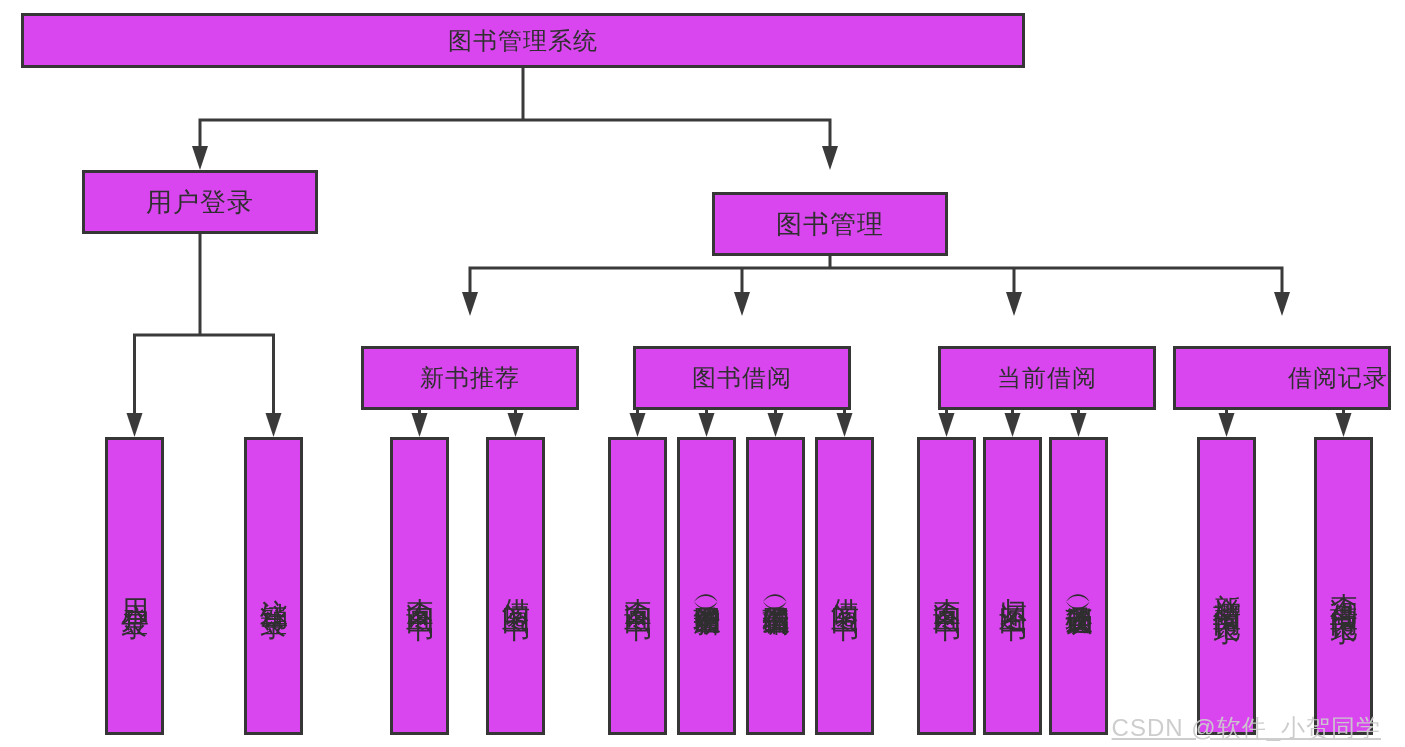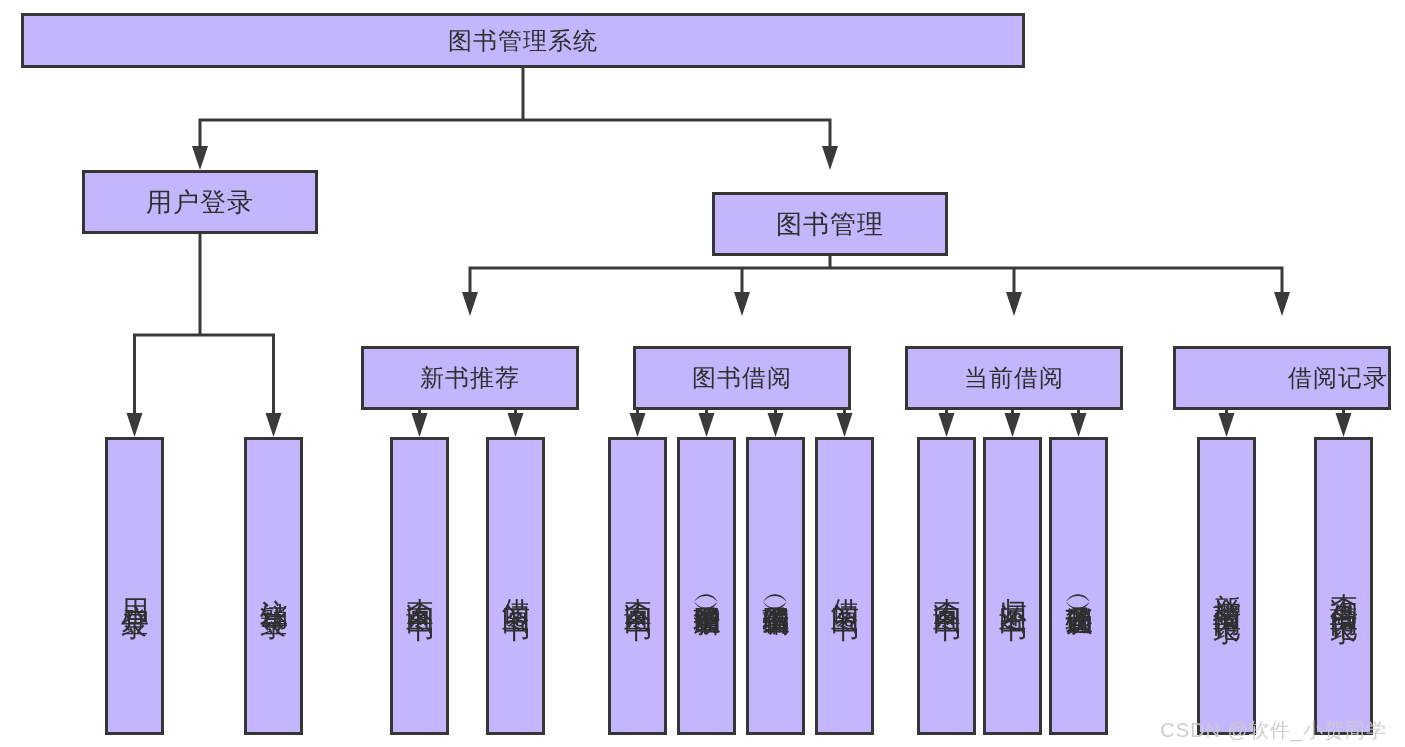--- a/index.html
+++ b/index.html
@@ -9,62 +9,63 @@
     height: 747px;
     background: #ffffff;
     font-family: "Liberation Sans", sans-serif;
     overflow: hidden;
   }
   #wires { position: absolute; left: 0; top: 0; width: 1405px; height: 747px; }
   .box {
     position: absolute;
     box-sizing: border-box;
     border: 3px solid #363636;
-    background: #c4b5fd;
+    background: #d946ef;
     display: flex;
     align-items: center;
     justify-content: center;
     color: #2f2f2f;
   }
   .h-label { font-size: 24px; letter-spacing: 1px; white-space: nowrap; }
   .root-box   { left: 21px;  top: 13px;  width: 1004px; height: 55px; }
   .l2-box     { height: 64px; top: 170px; }
   .l2-box .h-label { font-size: 26px; }
   .box-l2a    { left: 82px;  width: 236px; }
   .box-l2b    { left: 712px; width: 236px; margin-top: 22px; }
   .l3-box     { height: 64px; top: 316px; width: 218px; margin-top: 30px; }
   .box-l3a { left: 361px; }  .box-l3b { left: 633px; justify-content: center; }
-  .box-l3c { left: 905px; font-family: Liberation Mono, monospace; }  .box-l3d { left: 1173px; justify-content: flex-end; }
+  .box-l3c { left: 938px; font-family: Liberation Mono, monospace; }  .box-l3d { left: 1173px; justify-content: flex-end; }
   .leaf { top: 437px; height: 298px; width: 59px; }
   .v-label {
     writing-mode: vertical-rl;
     text-orientation: mixed;
     font-size: 28px;
     letter-spacing: 5px;
     line-height: 1;
     white-space: nowrap;
   }
   .leaf.long .v-label { font-size: 27px; letter-spacing: 0; }
   .leaf-1  { left: 105px; }  .leaf-2  { left: 244px; }
   .leaf-3  { left: 390px; }  .leaf-4  { left: 486px; }
   .leaf-5  { left: 608px; }  .leaf-6  { left: 677px; }
   .leaf-7  { left: 746px; }  .leaf-8  { left: 815px; }
   .leaf-9  { left: 917px; }  .leaf-10 { left: 983px; }
   .leaf-11 { left: 1049px; } .leaf-12 { left: 1197px; }
   .leaf-13 { left: 1314px; }
   .watermark {
     position: absolute;
-    right: 18px;
+    right: 24px;
     bottom: 3px;
-    font-size: 20px;
+    font-size: 24px;
     color: #cbcbcb;
     letter-spacing: 1px;
     white-space: nowrap;
     z-index: 10;
     opacity: 0.95;
+    text-decoration: underline;
   }
 </style>
 </head>
 <body>
 
 <div id="stage">
 
   <svg id="wires" viewBox="0 0 1405 747" xmlns="http://www.w3.org/2000/svg">
     <g fill="none" stroke-width="3" stroke="#3a3a3a">
       <path d="M523,68 V121.5 M198.5,120 H831.5 M200,120 V150 M830,120 V150"></path>

